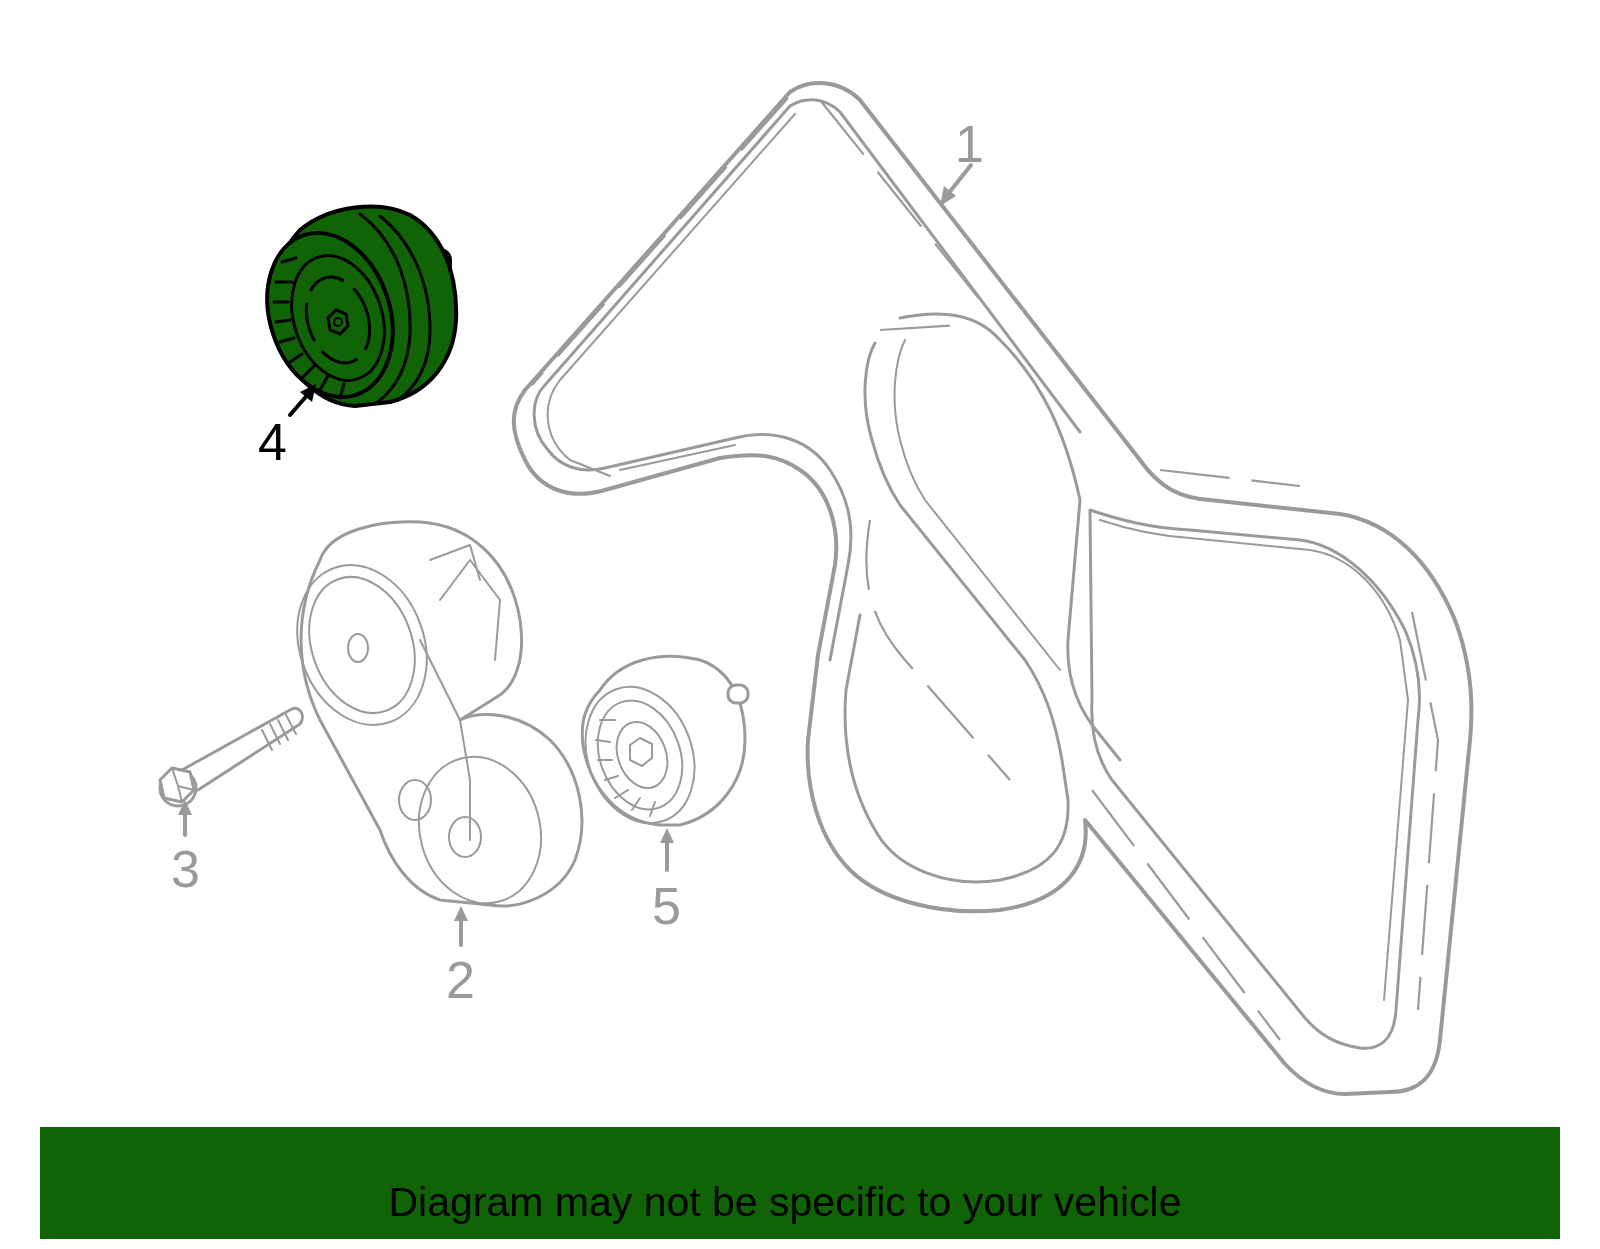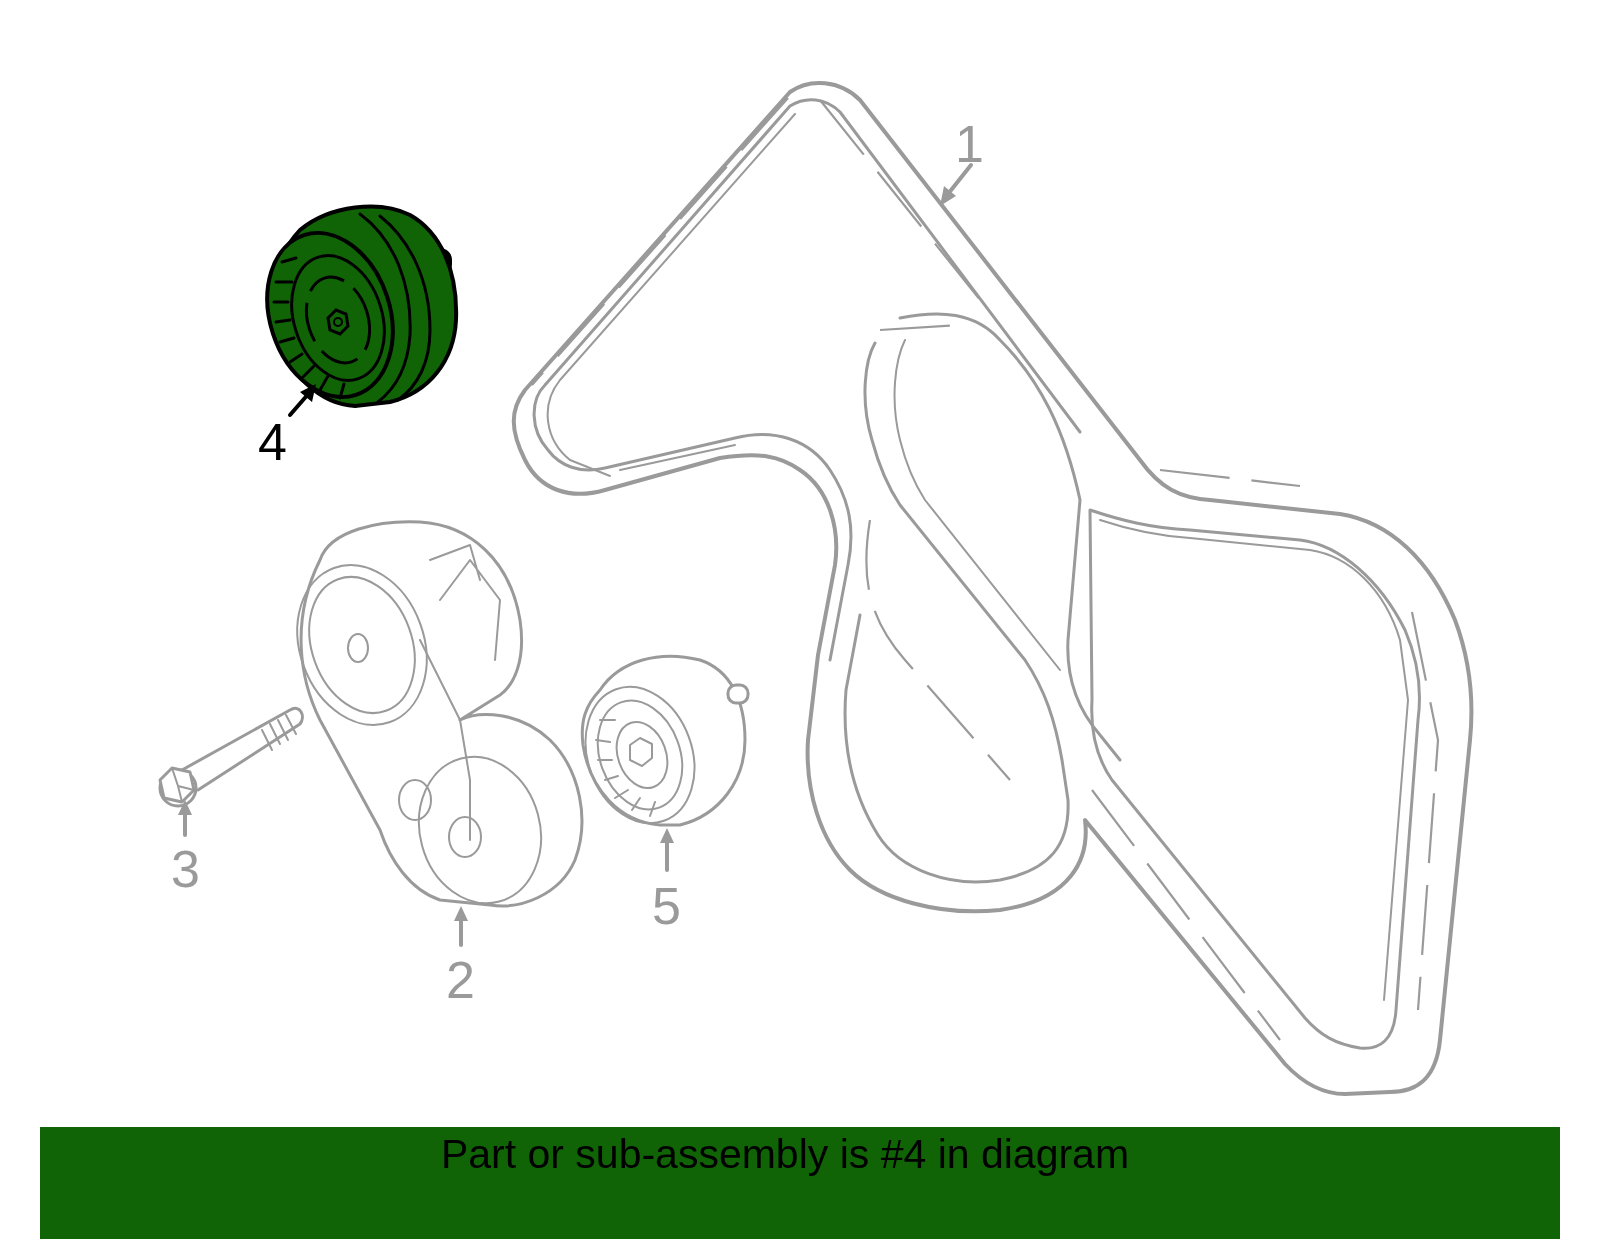--- a/index.html
+++ b/index.html
@@ -103,14 +103,14 @@
   </g>
 </svg>
 
 <div class="callout" style="left:955px;top:118px;">1</div>
 <div class="callout active" style="left:258px;top:416px;">4</div>
 <div class="callout" style="left:171px;top:843px;">3</div>
 <div class="callout" style="left:446px;top:954px;">2</div>
 <div class="callout" style="left:652px;top:880px;">5</div>
 
 <div id="banner">
-  <div class="txt l1">Part or sub-assembly is #4 in diagram</div>
+  <div class="txt l2">Diagram may not be specific to your vehicle</div>
 </div>
 
 </body></html>

